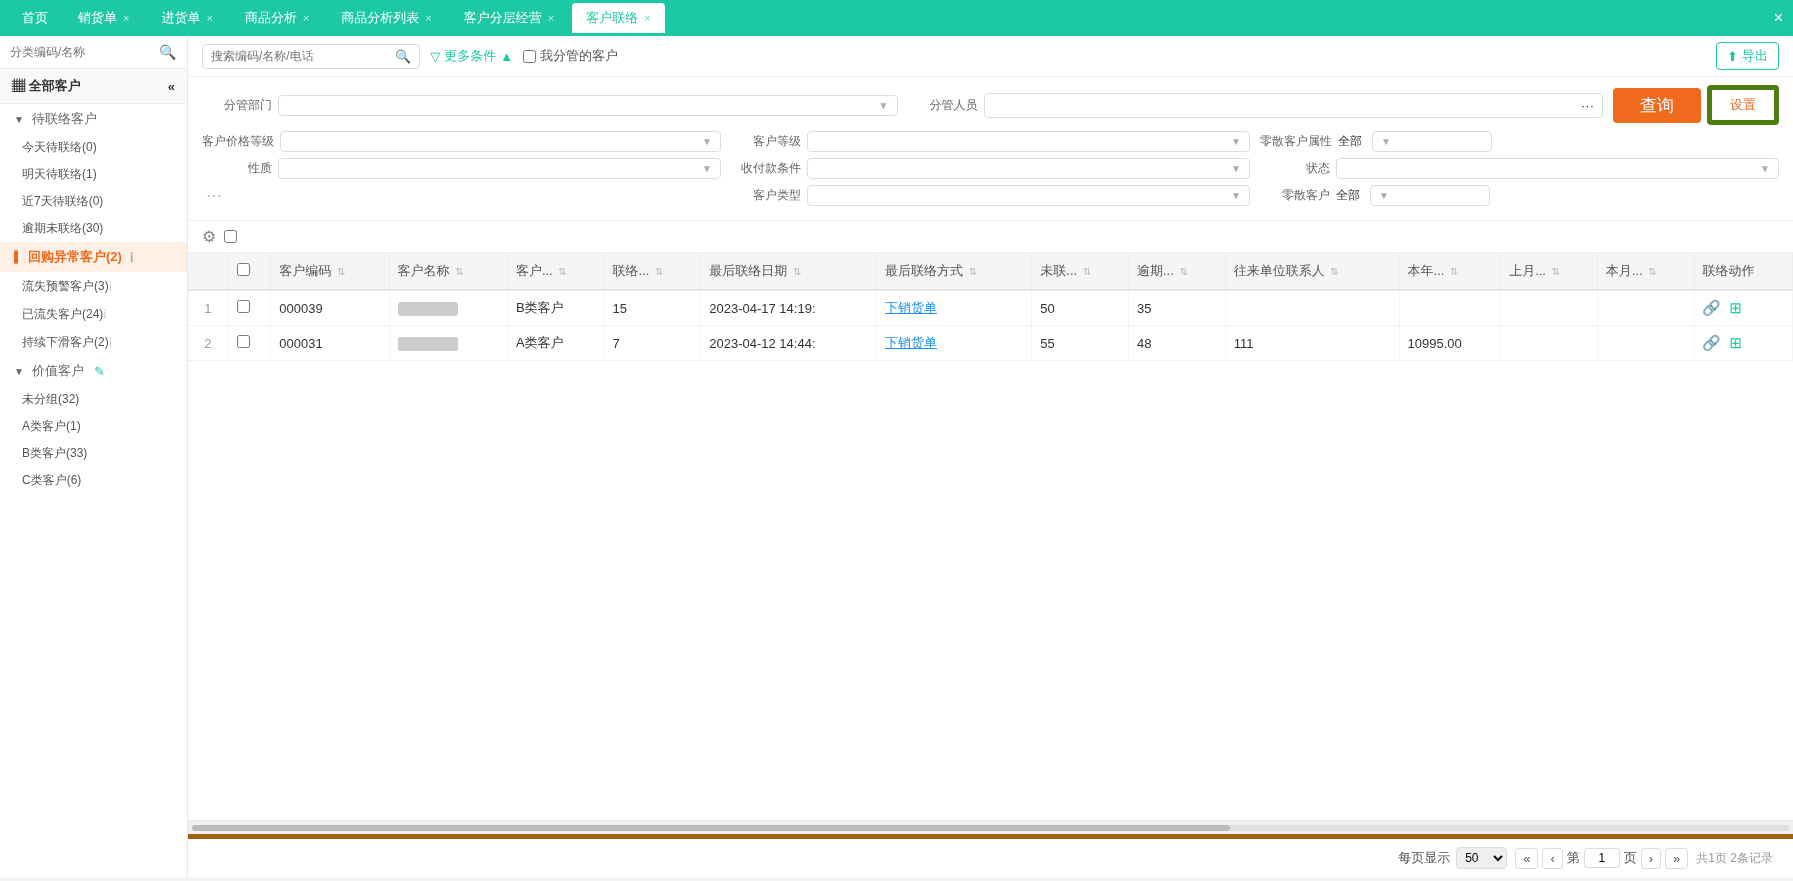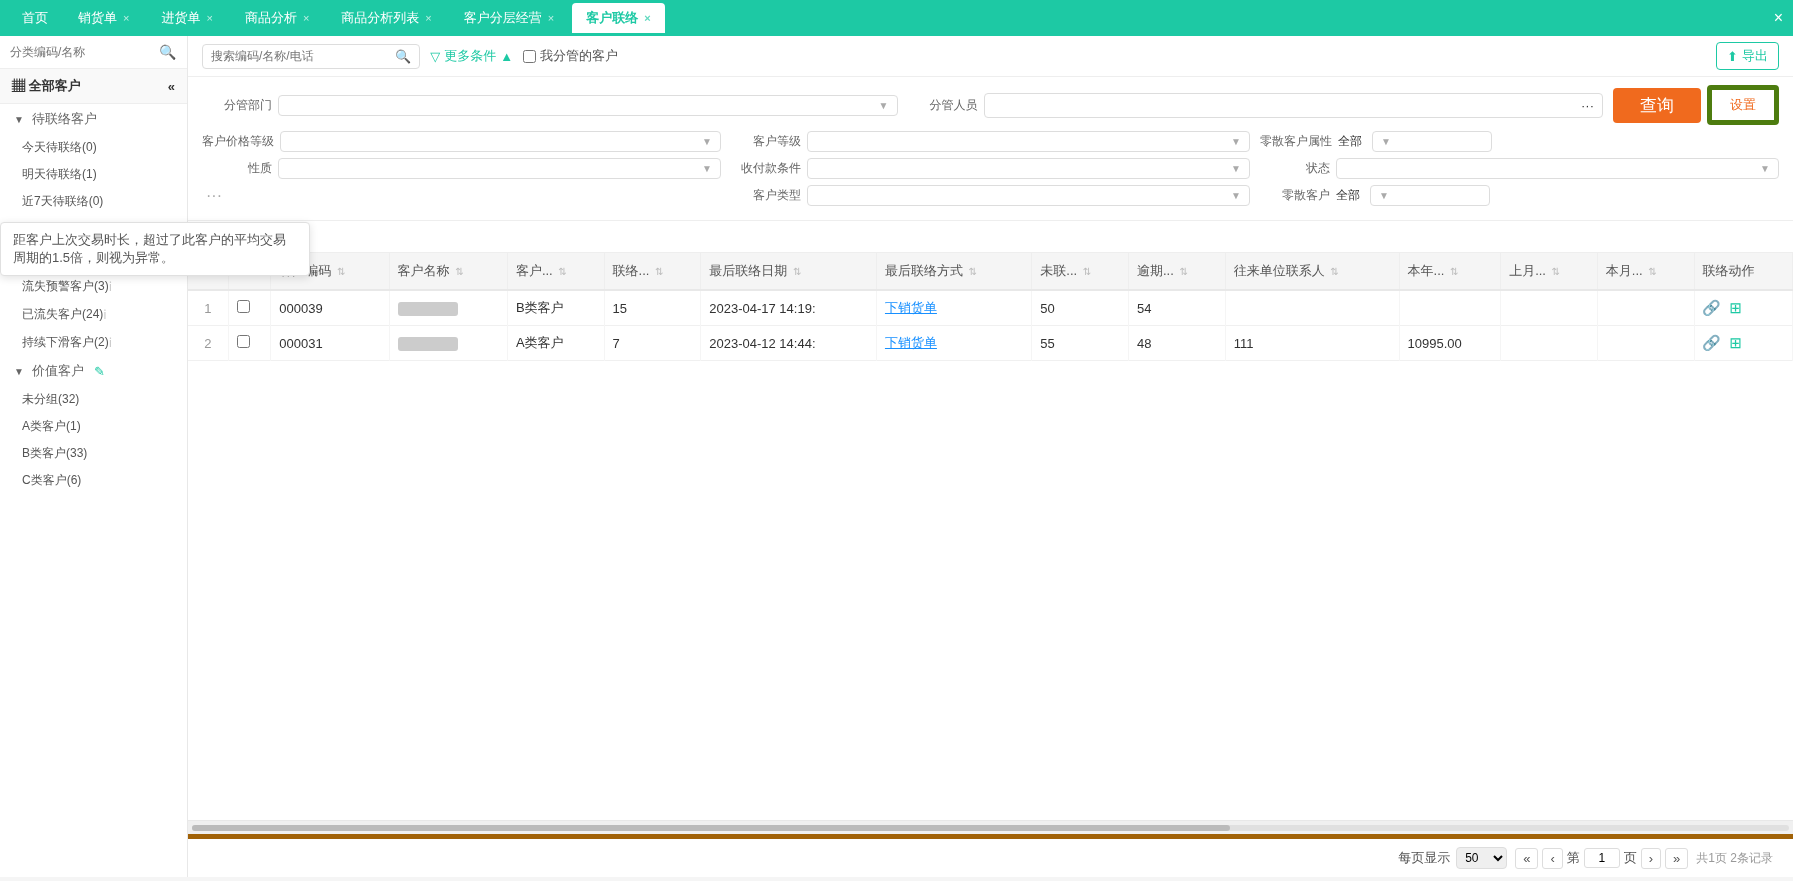--- a/index.html
+++ b/index.html
@@ -7,21 +7,21 @@
 
     
     .top-nav {
       display: flex; align-items: center; background: #1dc9a4; height: 36px;
       padding: 0 10px; gap: 4px; position: relative;
     }
     .nav-tab {
       padding: 6px 14px; color: #fff; cursor: pointer; border-radius: 4px 4px 0 0;
       font-size: 13px; white-space: nowrap; display: flex; align-items: center; gap: 4px;
     }
-    .nav-tab.active { background: #fff; color: #1dc9a4; font-weight: bold; text-align: center; }
+    .nav-tab.active { background: #fff; color: #1dc9a4; font-weight: normal; text-align: center; }
     .nav-tab .close-x { font-size: 11px; opacity: 0.7; margin-left: 2px; }
     .nav-home { color: #fff; font-size: 13px; padding: 6px 12px; cursor: pointer; }
     .top-nav-right { margin-left: auto; color: #fff; cursor: pointer; font-size: 16px; }
 
     
     .main-layout { display: flex; height: calc(881px - 40px); }
 
     
     .sidebar {
       width: 188px; min-width: 188px; background: #fff; border-right: 1px solid #e8e8e8;
@@ -239,23 +239,20 @@
       <span class="tri">▼</span>
       <span>价值客户</span>
       <span style="margin-left:6px;color:#1dc9a4;">✎</span>
     </div>
     <div class="sidebar-item">未分组(32)</div>
     <div class="sidebar-item">A类客户(1)</div>
     <div class="sidebar-item">B类客户(33)</div>
     <div class="sidebar-item">C类客户(6)</div>
   </div>
 
-  <div class="tooltip-box">
-    <span>距客户上次交易时长，超过了此客户的平均交易周期的1.5倍，则视为异常。</span>
-  </div>
 
   <div class="content-area">
 
     <div class="filter-bar">
       <div class="search-box">
         <input type="text" placeholder="搜索编码/名称/电话" style="">
         <span style="color:#1dc9a4;">🔍</span>
       </div>
       <div class="more-cond">
         <span>▽</span>
@@ -396,21 +393,21 @@
           <tr>
             <td>1</td>
             <td><input type="checkbox" style=""></td>
             <td>000039</td>
             <td><span class="customer-name-blur"></span></td>
             <td>B类客户</td>
             <td>15</td>
             <td>2023-04-17 14:19:</td>
             <td><span class="link-text">下销货单</span></td>
             <td>50</td>
-            <td>54</td>
+            <td>35</td>
             <td></td>
             <td></td>
             <td></td>
             <td></td>
             <td>
               <div class="action-icons">
                 <span class="action-icon">🔗</span>
                 <span class="action-icon">⊞</span>
               </div>
             </td>

